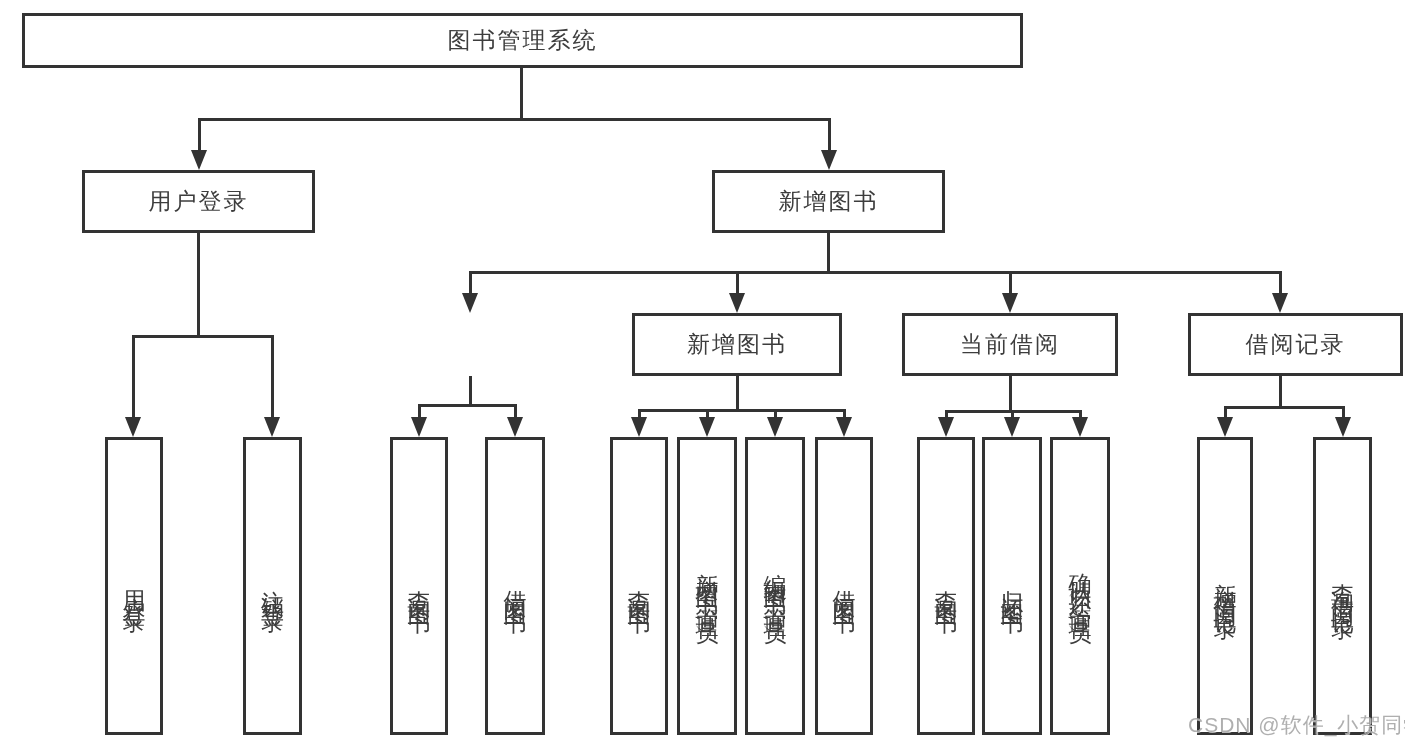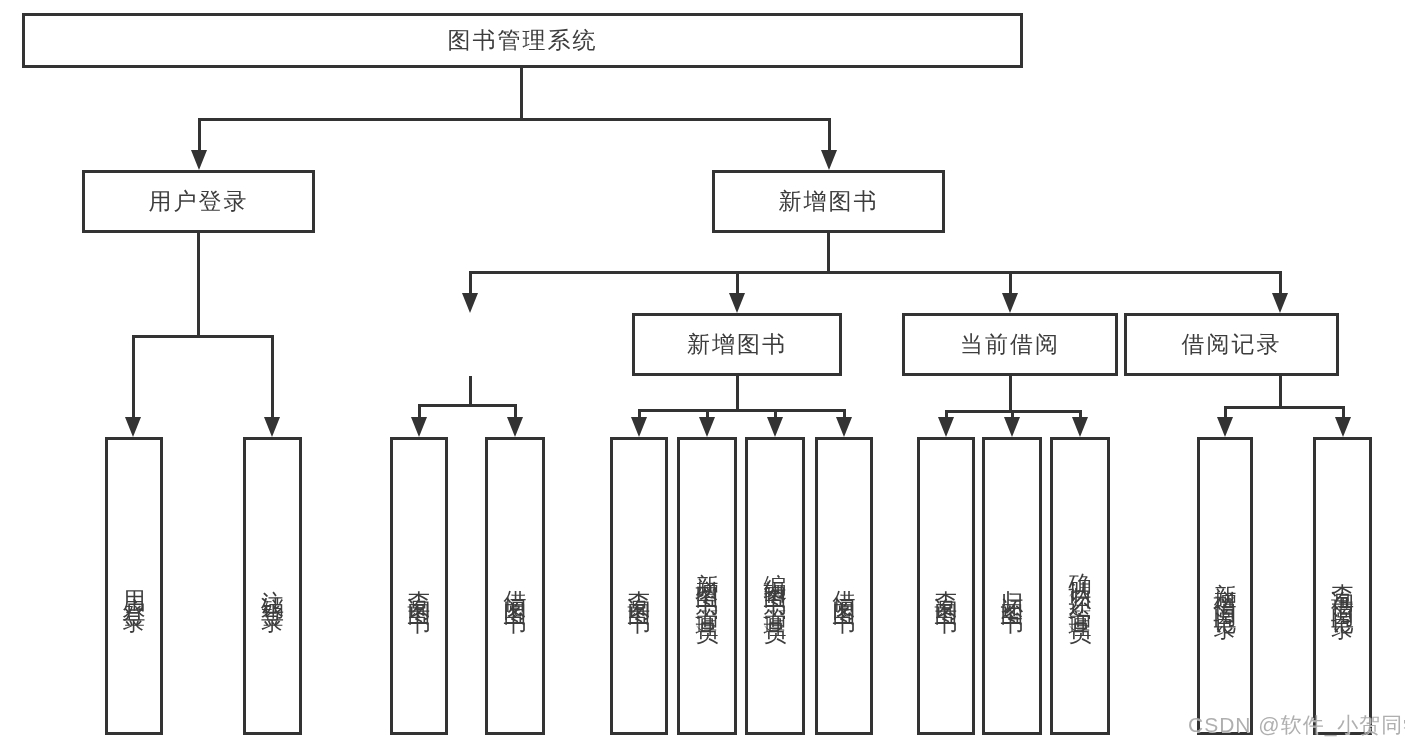--- a/index.html
+++ b/index.html
@@ -51,21 +51,21 @@
 
 <div id="canvas">
 
   <div class="bx" style="left:22px;top:13px;width:1001px;height:55px;">图书管理系统</div>
 
   <div class="bx" style="left:82px;top:170px;width:233px;height:63px;">用户登录</div>
   <div class="bx" style="left:712px;top:170px;width:233px;height:63px;">新增图书</div>
 
   <div class="bx" style="left:632px;top:313px;width:210px;height:63px;">新增图书</div>
   <div class="bx" style="left:902px;top:313px;width:216px;height:63px;">当前借阅</div>
-  <div class="bx" style="left:1124px;top:313px;width:215px;height:63px;">借阅记录</div>
+  <div class="bx" style="left:1188px;top:313px;width:215px;height:63px;">借阅记录</div>
 
   <div class="lf" style="left:105px;width:58px;">用户登录</div>
   <div class="lf" style="left:243px;width:59px;">注销登录</div>
 
   <div class="lf" style="left:390px;width:58px;">查询图书</div>
   <div class="lf" style="left:485px;width:60px;">借阅图书</div>
 
   <div class="lf" style="left:610px;width:58px;">查询图书</div>
   <div class="lf" style="left:677px;width:60px;">新增图书（管理员）</div>
   <div class="lf" style="left:745px;width:60px;">编辑图书（管理员）</div>

